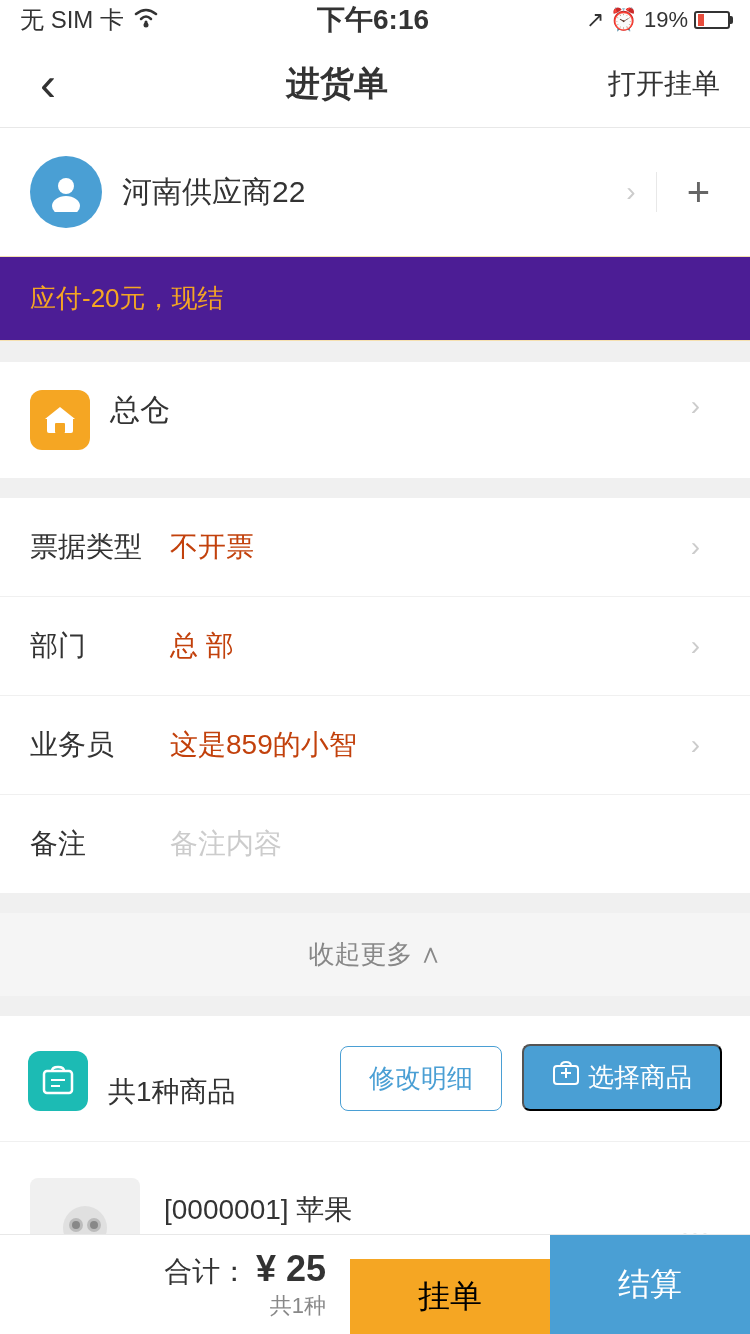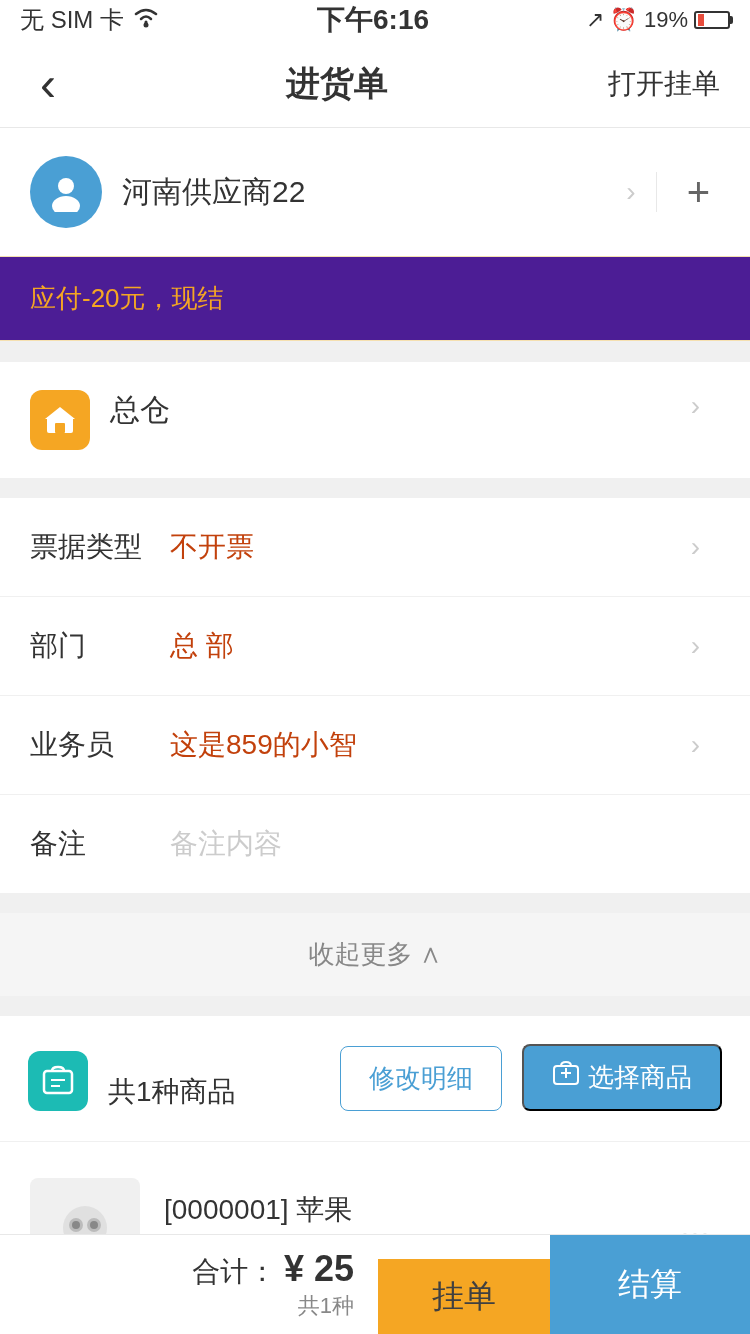--- a/index.html
+++ b/index.html
@@ -277,24 +277,24 @@
       font-size: 36px;
       font-weight: 600;
       color: #333;
     }
     .total-count {
       font-size: 22px;
       color: #888;
     }
     .btn-pending {
       background: #f5a623;
-      color: #404040;
+      color: #000000;
       font-size: 32px;
       font-weight: 500;
-      width: 172px;
+      width: 200px;
       display: flex; align-items: center; justify-content: center;
       cursor: pointer;
       margin-top: 24px;
     }
     .btn-settle {
       background: #4a9fd4;
       color: #fff;
       font-size: 32px;
       font-weight: 500;
       width: 200px;

